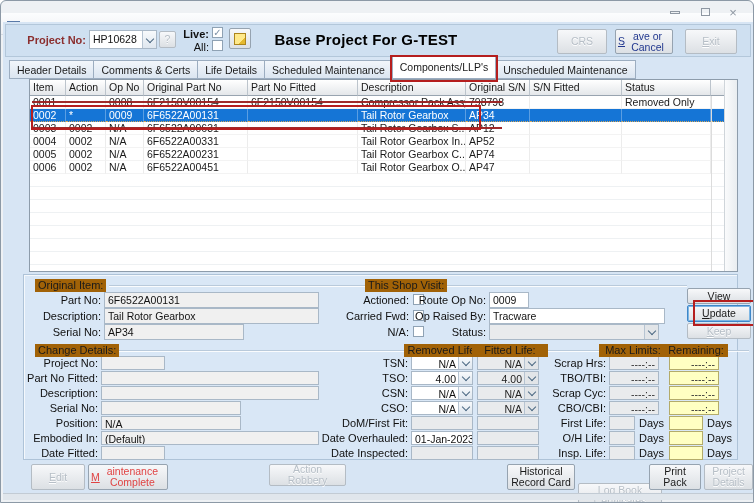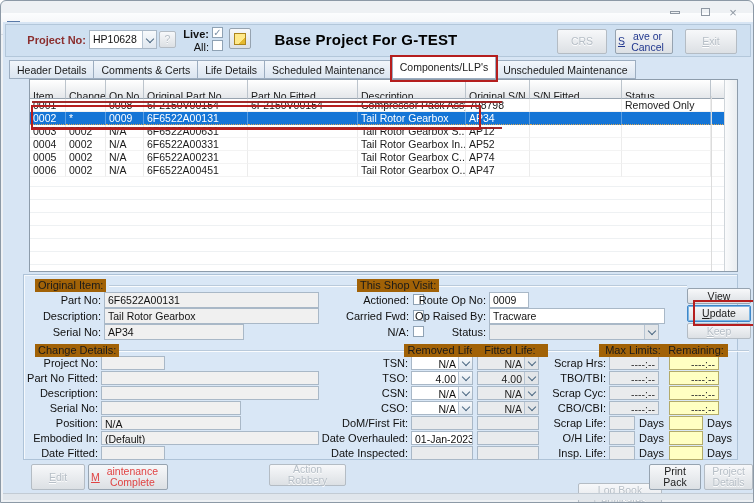--- a/index.html
+++ b/index.html
@@ -42,21 +42,21 @@
   
   .tabs{position:absolute;left:8px;top:55px;display:flex;align-items:flex-end;height:23px}
   .tab{height:19px;line-height:18px;padding:0 7px;font-size:10.5px;background:linear-gradient(#f2f6fb,#dbe5f0);border:1px solid #9cadc0;box-sizing:border-box;margin-left:-1px;white-space:nowrap;cursor:default}
   .tab:first-child{margin-left:0}
   .tab.active{height:23px;line-height:21px;background:#fff;position:relative;z-index:3}
   .anno{position:absolute;border:2px solid #b51e1e;pointer-events:none;z-index:40}
   .tab-anno{left:-3px;right:-3px;top:-2px;bottom:-4px}
   
   .tablewrap{position:absolute;left:28px;top:78px;width:709px;height:193px;background:#fff;border:1px solid #8d9cab;box-sizing:border-box;overflow:hidden}
   .thead,.trow{display:grid;grid-template-columns:36px 40px 38px 104px 110px 108px 64px 92px 89px 14px;width:695px}
-  .thead div{height:16px;line-height:15px;font-size:10.5px;padding:9px 3px;background:linear-gradient(#ffffff,#e4e7ea);border-right:1px solid #bcc4cc;border-bottom:1px solid #98a4b0;box-sizing:border-box;white-space:nowrap;overflow:hidden}
+  .thead div{height:16px;line-height:15px;font-size:10.5px;padding:0 3px;background:linear-gradient(#ffffff,#e4e7ea);border-right:1px solid #bcc4cc;border-bottom:1px solid #98a4b0;box-sizing:border-box;white-space:nowrap;overflow:hidden}
   .trow div{height:13px;line-height:12px;font-size:10.5px;padding:0 3px;border-right:1px solid #ececec;border-bottom:1px solid #f3f3f3;box-sizing:border-box;white-space:nowrap;overflow:hidden}
   .trow.sel div{background:#1575d6;color:#fff;border-right-color:rgba(255,255,255,.3);border-bottom:1px dotted #d8a858}
   .gridlines{position:absolute;left:0;top:94px;width:695px;bottom:0;background:repeating-linear-gradient(to bottom,transparent 0 12px,#eef1f3 12px 13px)}
   .colline{position:absolute;left:681px;top:16px;bottom:0;width:0;border-left:1px solid #dcdcdc}
   .vscroll{position:absolute;right:0;top:0;bottom:0;width:12px;background:linear-gradient(to right,#fafbfc,#e9edf0);border-left:1px solid #cfd5da}
   .strike{position:absolute;left:2px;width:470px;height:2px;background:rgba(155,32,32,.95);z-index:6}
   .row-anno{left:1px;top:25px;width:446px;height:21px}
   
   .panel{position:absolute;left:22px;top:273px;width:715px;height:186px;background:#d9e7f6;border:1px solid #aec3d8;box-shadow:inset 1px 1px 0 rgba(255,255,255,.7);box-sizing:border-box}
   .gline{position:absolute;height:1px;background:#b9cadb;box-shadow:0 1px 0 rgba(255,255,255,.85)}
@@ -124,21 +124,21 @@
     <div class="tab active">
       <span>Components/LLP's</span>
       <span class="anno tab-anno"></span>
     </div>
     <div class="tab">Unscheduled Maintenance</div>
   </div>
 
   <div class="tablewrap">
     <div class="thead">
       <div>Item</div>
-      <div>Change</div>
+      <div>Action</div>
       <div>Op No</div>
       <div>Original Part No</div>
       <div>Part No Fitted</div>
       <div>Description</div>
       <div>Original S/N</div>
       <div>S/N Fitted</div>
       <div>Status</div>
       <div></div>
     </div>
     <div class="trow">
@@ -226,21 +226,21 @@
   <div class="gline" style="left:114px;top:349px;width:634px"></div>
 
   <div class="gtitle" style="left:34px;top:278px">Original Item:</div>
   <div class="lbl r" style="left:10px;top:292px;width:90px">Part No:</div>
   <div class="fld" style="left:103px;top:291px;width:215px;height:16px">6F6522A00131</div>
   <div class="lbl r" style="left:10px;top:308px;width:90px">Description:</div>
   <div class="fld" style="left:103px;top:307px;width:215px;height:16px">Tail Rotor Gearbox</div>
   <div class="lbl r" style="left:10px;top:324px;width:90px">Serial No:</div>
   <div class="fld" style="left:103px;top:323px;width:140px;height:16px">AP34</div>
 
-  <div class="gtitle" style="left:356px;top:278px">This Shop Visit:</div>
+  <div class="gtitle" style="left:364px;top:278px">This Shop Visit:</div>
   <div class="lbl r" style="left:318px;top:292px;width:90px">Actioned:</div>
   <div class="cb" style="left:412px;top:293px"></div>
   <div class="lbl r" style="left:395px;top:292px;width:90px">Route Op No:</div>
   <div class="fld white" style="left:488px;top:291px;width:40px;height:16px">0009</div>
   <div class="lbl r" style="left:318px;top:308px;width:90px">Carried Fwd:</div>
   <div class="cb" style="left:412px;top:309px"></div>
   <div class="lbl r" style="left:395px;top:308px;width:90px">Op Raised By:</div>
   <div class="fld white" style="left:488px;top:307px;width:176px;height:16px">Tracware</div>
   <div class="lbl r" style="left:318px;top:324px;width:90px">N/A:</div>
   <div class="cb" style="left:412px;top:325px"></div>
@@ -325,37 +325,38 @@
   <div class="lbl r" style="left:515px;top:370px;width:90px">TBO/TBI:</div>
   <div class="fld gray ph" style="left:608px;top:370px;width:50px;height:14px">----:--</div>
   <div class="fld yellow ph" style="left:668px;top:370px;width:50px;height:14px">----:--</div>
   <div class="lbl r" style="left:515px;top:385px;width:90px">Scrap Cyc:</div>
   <div class="fld gray ph" style="left:608px;top:385px;width:50px;height:14px">----:--</div>
   <div class="fld yellow ph" style="left:668px;top:385px;width:50px;height:14px">----:--</div>
   <div class="lbl r" style="left:515px;top:400px;width:90px">CBO/CBI:</div>
   <div class="fld gray ph" style="left:608px;top:400px;width:50px;height:14px">----:--</div>
   <div class="fld yellow ph" style="left:668px;top:400px;width:50px;height:14px">----:--</div>
 
-  <div class="lbl r" style="left:515px;top:415px;width:90px">Scrap Life:</div>
+  <div class="lbl r" style="left:515px;top:415px;width:90px">First Life:</div>
   <div class="fld gray" style="left:608px;top:415px;width:26px;height:14px"></div>
   <div class="lbl" style="left:638px;top:415px;width:28px">Days</div>
   <div class="fld yellow" style="left:668px;top:415px;width:34px;height:14px"></div>
   <div class="lbl" style="left:706px;top:415px;width:28px">Days</div>
   <div class="lbl r" style="left:515px;top:430px;width:90px">O/H Life:</div>
   <div class="fld gray" style="left:608px;top:430px;width:26px;height:14px"></div>
   <div class="lbl" style="left:638px;top:430px;width:28px">Days</div>
   <div class="fld yellow" style="left:668px;top:430px;width:34px;height:14px"></div>
   <div class="lbl" style="left:706px;top:430px;width:28px">Days</div>
   <div class="lbl r" style="left:515px;top:445px;width:90px">Insp. Life:</div>
   <div class="fld gray" style="left:608px;top:445px;width:26px;height:14px"></div>
   <div class="lbl" style="left:638px;top:445px;width:28px">Days</div>
   <div class="fld yellow" style="left:668px;top:445px;width:34px;height:14px"></div>
   <div class="lbl" style="left:706px;top:445px;width:28px">Days</div>
 
   <div class="btn disabled" style="left:30px;top:463px;width:54px;height:26px"><u>E</u>dit</div>
   <div class="btn danger" style="left:87px;top:463px;width:80px;height:26px"><u>M</u>aintenance Complete</div>
   <div class="btn disabled" style="left:268px;top:463px;width:77px;height:22px">Action Robbery</div>
+  <div class="btn" style="left:506px;top:463px;width:68px;height:26px">Historical Record Card</div>
   <div class="btn disabled" style="left:577px;top:482px;width:84px;height:26px">Log Book Certificates</div>
   <div class="btn" style="left:648px;top:463px;width:52px;height:26px">Print Pack</div>
   <div class="btn disabled" style="left:703px;top:463px;width:49px;height:26px">Project Details</div>
 
   <div class="bstrip"></div>
 </div>
 
 </body></html>

